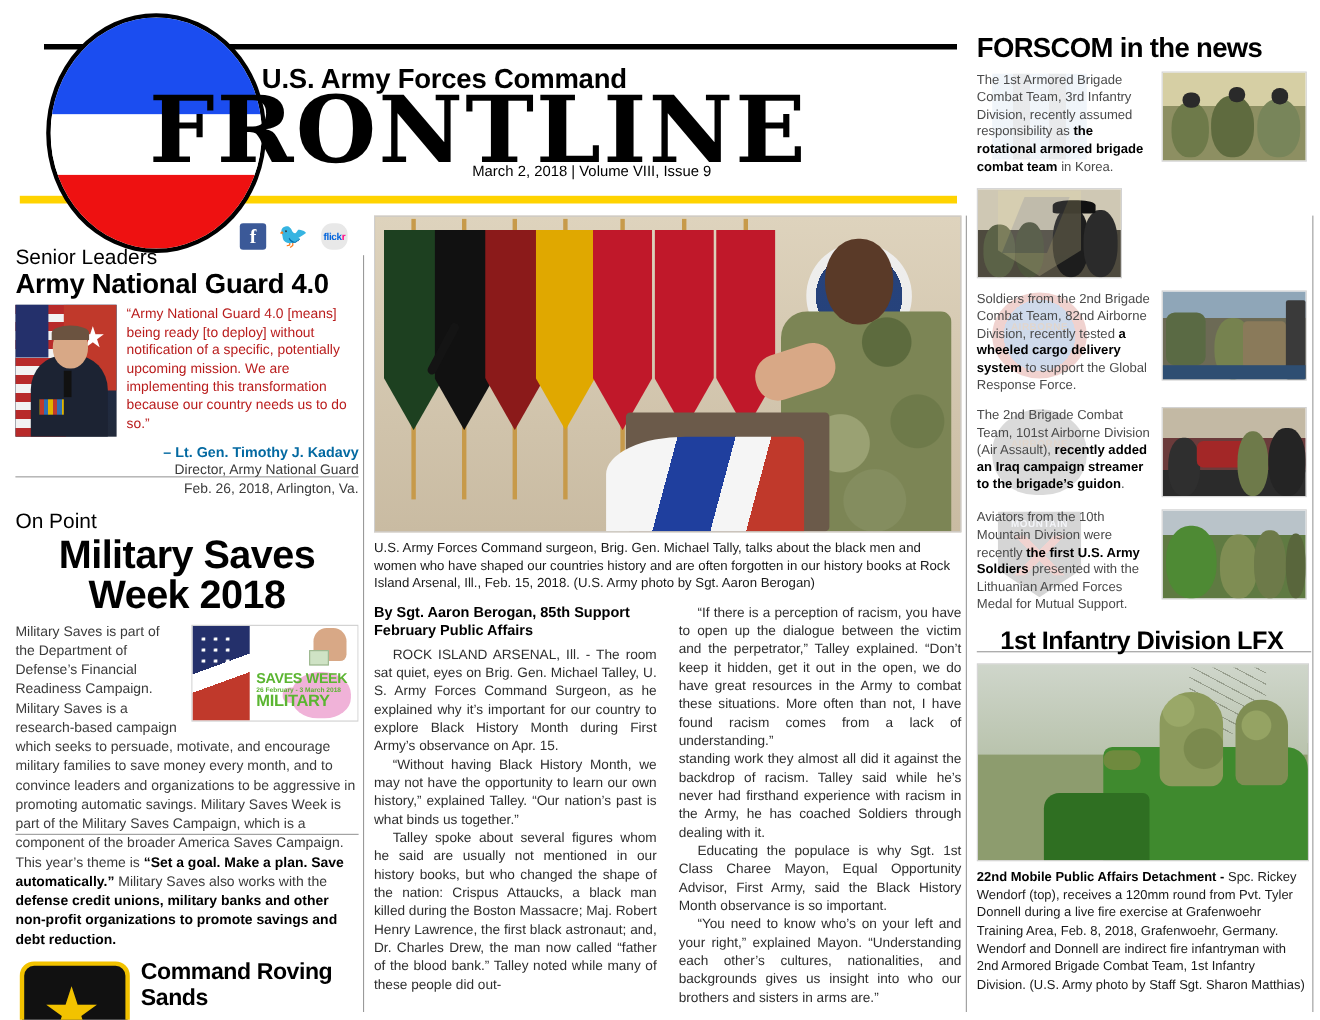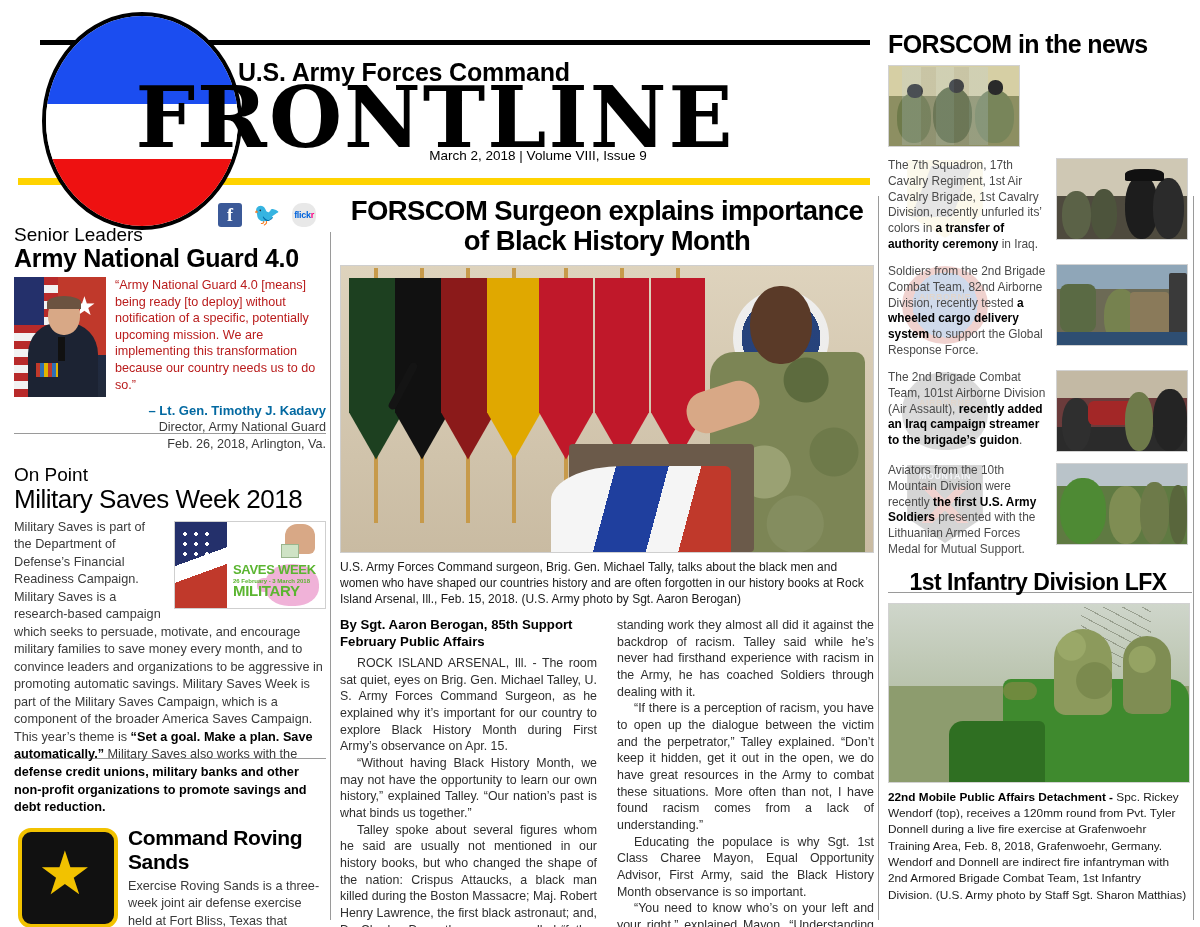--- a/index.html
+++ b/index.html
@@ -56,21 +56,21 @@
   .soc-fl i{color:#ff0084;font-style:normal;}
 
   
   .v-rule{position:absolute;width:1px;background:#9a9a9a;}
   .h-rule{position:absolute;height:1px;background:#9a9a9a;}
 
   
   .leftcol{position:absolute;left:14px;top:225px;width:312px;}
   .kicker{font-size:19px;font-weight:normal;line-height:1.05;margin:0 0 1px 0;}
   .sec-head{font-size:25px;font-weight:bold;line-height:1.0;margin:0 0 6px 0;letter-spacing:-0.3px;}
-  .sec-head-big{font-size:26px;font-weight:normal;line-height:1.02;margin:0 0 6px 0;letter-spacing:-0.5px;}
+  .sec-head-big{font-size:36px;font-weight:bold;line-height:1.02;margin:0 0 6px 0;letter-spacing:-0.5px;text-align:center;}
 
   .leader-row{display:flex;gap:9px;margin-top:2px;}
   .leader-photo{
     width:92px;height:120px;flex:0 0 92px;
     background:linear-gradient(180deg,#1b2b52 0%,#222a3a 100%);
     position:relative;overflow:hidden;border:0;
   }
   .lp-flag{position:absolute;left:0;top:0;width:46px;height:100%;
      background:repeating-linear-gradient(180deg,#b82a2a 0 8px,#f2f2f2 8px 16px);}
   .lp-flagcanton{position:absolute;left:0;top:0;width:30px;height:48px;background:#24306b;}
@@ -281,21 +281,20 @@
 
       </div>
       <div style="flex:1;">
         <div class="roving-head">Command Roving Sands</div>
         <div class="bodytext">Exercise Roving Sands is a three-week joint air defense exercise held at Fort Bliss, Texas that focuses on training and certifying Air Defense Artillery units of the 32d Army Air and Missile Defense Command. Roving Sands is set to take place in the February-March time frame.</div>
       </div>
     </div>
   </div>
 
   <div class="center">
-    <div class="lede">FORSCOM Surgeon explains importance of Black History Month</div>
 
     <div class="mainphoto">
       <div class="mp-wall"></div>
       <div class="flagrow">
         <div class="flg" style="left:0;">
             <div class="pole"></div>
             <div class="cloth" style="background:#1d4020;"></div>
           </div>
         <div class="flg" style="left:46px;">
             <div class="pole"></div>
@@ -336,47 +335,47 @@
     <div class="caption">U.S. Army Forces Command surgeon, Brig. Gen. Michael Tally, talks about the black men and women who have shaped our countries history and are often forgotten in our history books at Rock Island Arsenal, Ill., Feb. 15, 2018. (U.S. Army photo by Sgt. Aaron Berogan)</div>
 
     <div class="artcols">
       <div class="artcol">
         <div class="byline">By Sgt. Aaron Berogan, 85th Support February Public Affairs</div>
         <p class="artp">ROCK ISLAND ARSENAL, Ill. - The room sat quiet, eyes on Brig. Gen. Michael Talley, U. S. Army Forces Command Surgeon, as he explained why it’s important for our country to explore Black History Month during First Army’s observance on Apr. 15.</p>
         <p class="artp">“Without having Black History Month, we may not have the opportunity to learn our own history,” explained Talley. “Our nation’s past is what binds us together.”</p>
         <p class="artp">Talley spoke about several figures whom he said are usually not mentioned in our history books, but who changed the shape of the nation: Crispus Attaucks, a black man killed during the Boston Massacre; Maj. Robert Henry Lawrence, the first black astronaut; and, Dr. Charles Drew, the man now called “father of the blood bank.” Talley noted while many of these people did out-</p>
       </div>
       <div class="artcol">
+        <p class="artp">“If there is a perception of racism, you have to open up the dialogue between the victim and the perpetrator,” Talley explained. “Don’t keep it hidden, get it out in the open, we do have great resources in the Army to combat these situations. More often than not, I have found racism comes from a lack of understanding.”</p>
         <p class="artp" style="text-indent:0;">standing work they almost all did it against the backdrop of racism. Talley said while he’s never had firsthand experience with racism in the Army, he has coached Soldiers through dealing with it.</p>
-        <p class="artp">“If there is a perception of racism, you have to open up the dialogue between the victim and the perpetrator,” Talley explained. “Don’t keep it hidden, get it out in the open, we do have great resources in the Army to combat these situations. More often than not, I have found racism comes from a lack of understanding.”</p>
         <p class="artp">Educating the populace is why Sgt. 1st Class Charee Mayon, Equal Opportunity Advisor, First Army, said the Black History Month observance is so important.</p>
         <p class="artp">“You need to know who’s on your left and your right,” explained Mayon. “Understanding each other’s cultures, nationalities, and backgrounds gives us insight into who our brothers and sisters in arms are.”</p>
       </div>
     </div>
   </div>
 
   <div class="rightcol">
     <div class="right-head">FORSCOM in the news</div>
 
     <div class="newsitem">
       <div class="wm wm-3id"></div>
+      <div class="ni-text"><span>The 1st Armored Brigade Combat Team, 3rd Infantry Division, recently assumed responsibility as </span><b>the rotational armored brigade combat team</b><span> in Korea.</span></div>
       <div class="ni-thumb">
         <div class="th th1"></div>
         <div class="blob" style="left:6%;top:34%;width:26%;height:62%;background:#6e7a4a;"></div>
         <div class="blob" style="left:34%;top:26%;width:30%;height:70%;background:#5f6b3f;"></div>
         <div class="blob" style="left:66%;top:30%;width:30%;height:66%;background:#78855a;"></div>
         <div class="blob" style="left:14%;top:22%;width:12%;height:18%;background:#2a2a2a;"></div>
         <div class="blob" style="left:46%;top:16%;width:12%;height:18%;background:#2a2a2a;"></div>
         <div class="blob" style="left:76%;top:18%;width:12%;height:18%;background:#2a2a2a;"></div>
       </div>
     </div>
 
     <div class="newsitem">
       <div class="wm wm-1cd"></div>
-      <div class="ni-text"><span>The 7th Squadron, 17th Cavalry Regiment, 1st Air Cavalry Brigade, 1st Cavalry Division, recently unfurled its’ colors in </span><b>a transfer of authority ceremony</b><span> in Iraq.</span></div>
       <div class="ni-thumb">
         <div class="th th2"></div>
         <div class="blob" style="left:4%;top:40%;width:22%;height:60%;background:#5b6247;"></div>
         <div class="blob" style="left:26%;top:38%;width:20%;height:62%;background:#4d543c;"></div>
         <div class="blob" style="left:52%;top:20%;width:26%;height:80%;background:#1d1d1d;"></div>
         <div class="blob" style="left:74%;top:24%;width:24%;height:76%;background:#2b2b2b;"></div>
         <div class="blob" style="left:52%;top:12%;width:30%;height:16%;background:#111;border-radius:40% 40% 10% 10%;"></div>
       </div>
     </div>
 

